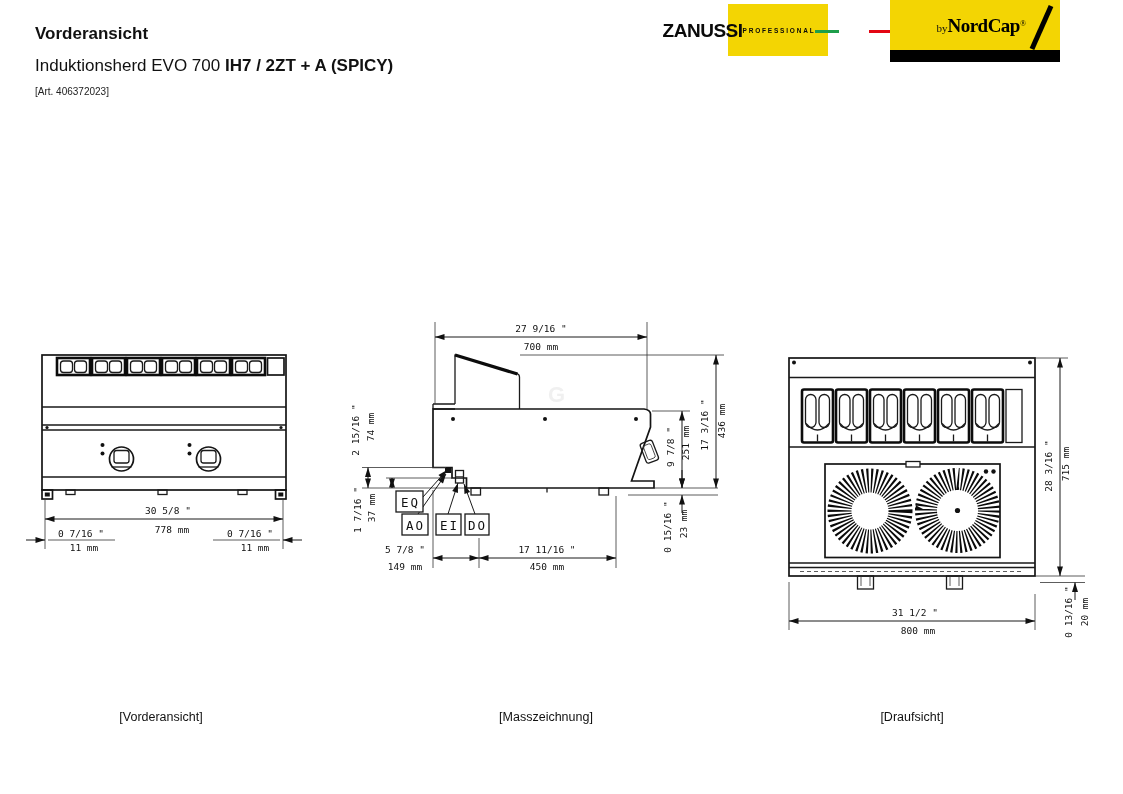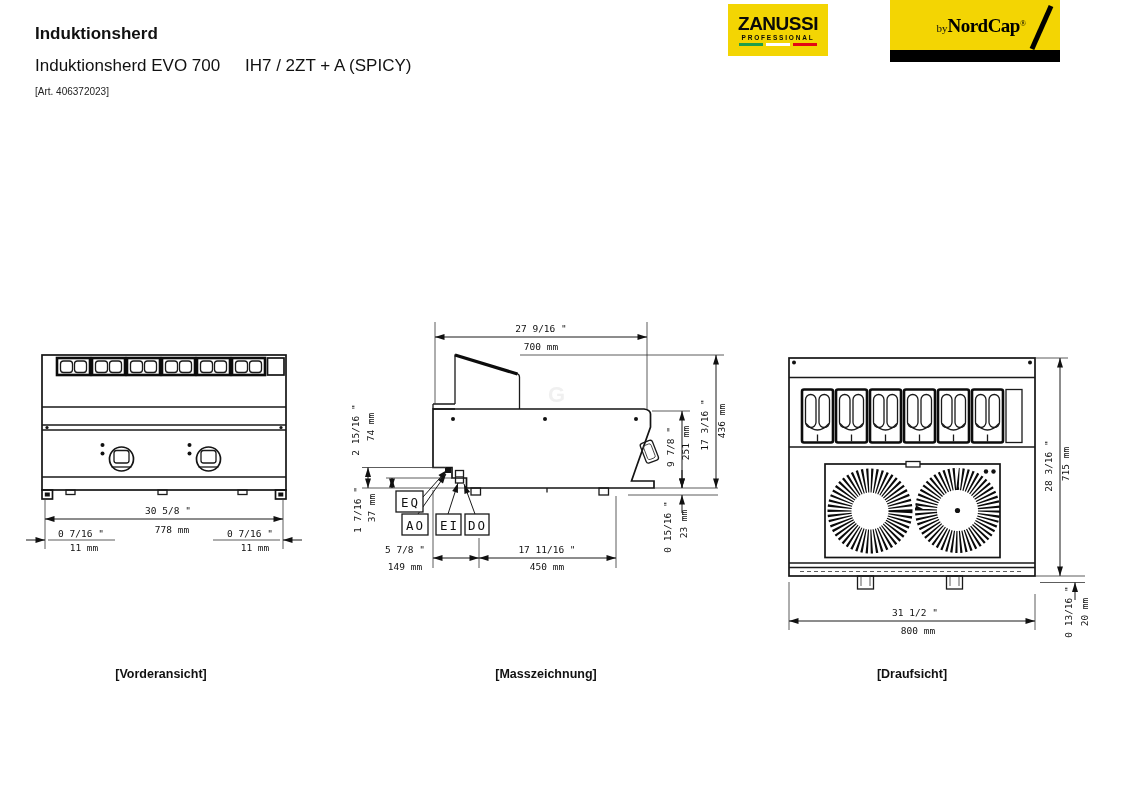--- a/index.html
+++ b/index.html
@@ -2,59 +2,59 @@
 <html><head>
 <meta charset="utf-8">
 <style>
   html,body{margin:0;padding:0;background:#fff;}
   body{position:relative;width:1123px;height:794px;overflow:hidden;
        font-family:"Liberation Sans",sans-serif;color:#111;}
   .abs{position:absolute;}
   
   .title{left:35px;top:24px;font-size:17px;font-weight:bold;}
   .subtitle{left:35px;top:56px;font-size:17px;font-weight:normal;}
-  .subtitle b{font-weight:normal;margin-left:20px;}
+  .subtitle b{font-weight:bold;}
   .art{left:35px;top:86px;font-size:10px;color:#222;}
   
   .zanussi{left:728px;top:4px;width:100px;height:52px;background:#F3D503;
-           display:flex;flex-direction:column;align-items:center;justify-content:center;}
+           display:flex;align-items:center;justify-content:center;}
   .zanussi .zn{font-weight:900;font-size:19px;letter-spacing:-0.5px;line-height:1;color:#0a0a0a;}
   .zanussi .zp{font-weight:bold;font-size:6.5px;letter-spacing:1.8px;margin-top:1px;color:#0a0a0a;}
   .zanussi .flag{display:flex;gap:3px;margin-top:2px;}
   .zanussi .flag i{display:block;width:24px;height:3px;}
   .nordcap{left:890px;top:0;width:170px;height:62px;background:#F3D503;}
   .nordcap .strip{position:absolute;left:0;bottom:0;width:100%;height:12px;background:#000;}
   .nordcap .txt{position:absolute;right:34px;top:15px;white-space:nowrap;font-family:Liberation Serif, serif;}
   .nordcap .by{font-size:11px;color:#111;}
   .nordcap .nc{font-size:19px;font-weight:900;color:#000;letter-spacing:-0.5px;}
   .nordcap .reg{font-size:8px;vertical-align:super;color:#000;}
   .nordcap .slash{position:absolute;right:16px;top:4px;width:5px;height:47px;
                   background:#000;transform:rotate(24deg);}
   
-  .viewlabel{top:667px;font-size:12.5px;font-weight:bold;transform:translateX(-50%);white-space:nowrap;}
+  .viewlabel{top:710px;font-size:12.5px;font-weight:normal;transform:translateX(-50%);white-space:nowrap;}
   
   svg{position:absolute;overflow:visible;}
   .ln{stroke:#1a1a1a;stroke-width:1.3;fill:none;}
   .md{stroke:#141414;stroke-width:1.7;fill:none;}
   .bd{stroke:#0c0c0c;stroke-width:2.6;fill:none;}
   .th{stroke:#0c0c0c;stroke-width:3.2;fill:none;}
   .xln{stroke:#333;stroke-width:0.8;fill:none;}
   .dim{stroke:#1a1a1a;stroke-width:1;fill:none;}
   .dt{font-family:"DejaVu Sans Mono",monospace;font-size:9.5px;fill:#111;}
   .fl{fill:#111;stroke:none;}
   .conn{font-family:"DejaVu Sans Mono",monospace;font-size:12.5px;fill:#111;letter-spacing:2px;}
   .box{stroke:#1a1a1a;stroke-width:1.3;fill:#fff;}
   .spokesL{stroke:#0a0a0a;fill:none;stroke-width:24;stroke-dasharray:1.7 2.1;}
   .spokesR{stroke:#0a0a0a;fill:none;stroke-width:22;stroke-dasharray:1.7 2.1;}
   .wm{font-family:"Liberation Sans",sans-serif;font-size:22px;font-weight:bold;fill:#f0f0f0;}
 </style>
 </head>
 <body>
 
-<div class="abs title">Induktionsherd</div>
+<div class="abs title">Vorderansicht</div>
 <div class="abs subtitle">
   <span>Induktionsherd EVO 700 </span><b>IH7 / 2ZT + A (SPICY)</b>
 </div>
 <div class="abs art">[Art. 406372023]</div>
 
 <div class="abs zanussi">
   <div class="zn">ZANUSSI</div>
   <div class="zp">PROFESSIONAL</div>
   <div class="flag">
     <i style="background:#1E9E4B"></i>

